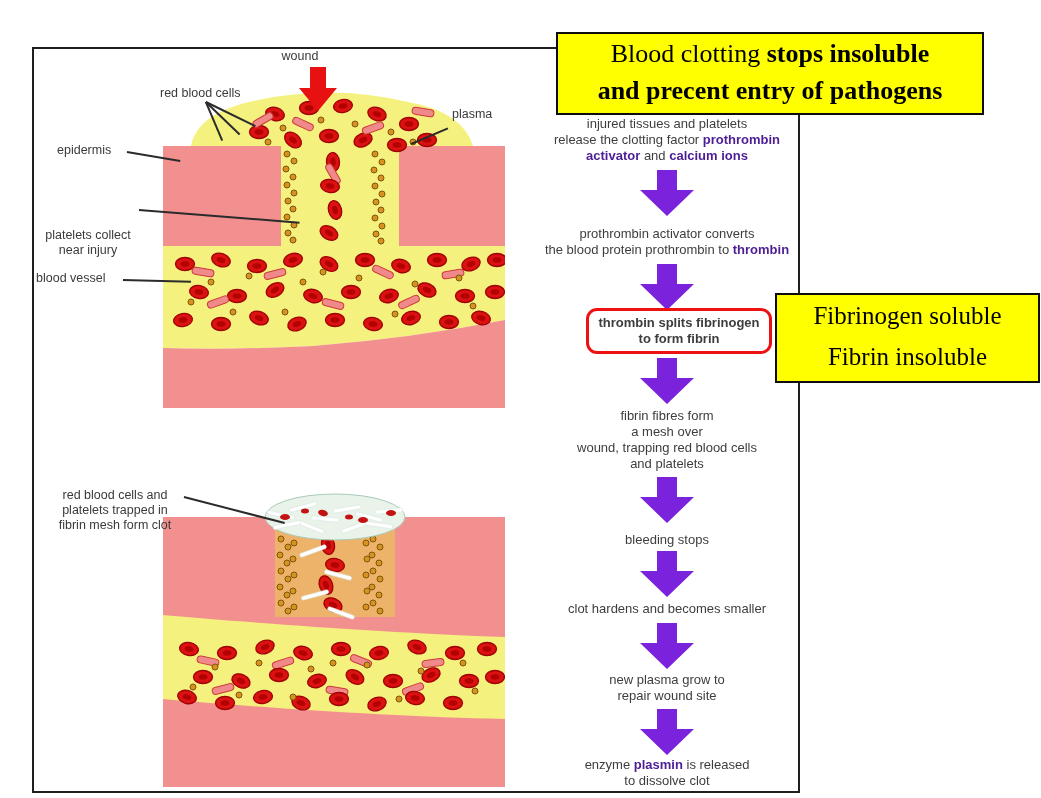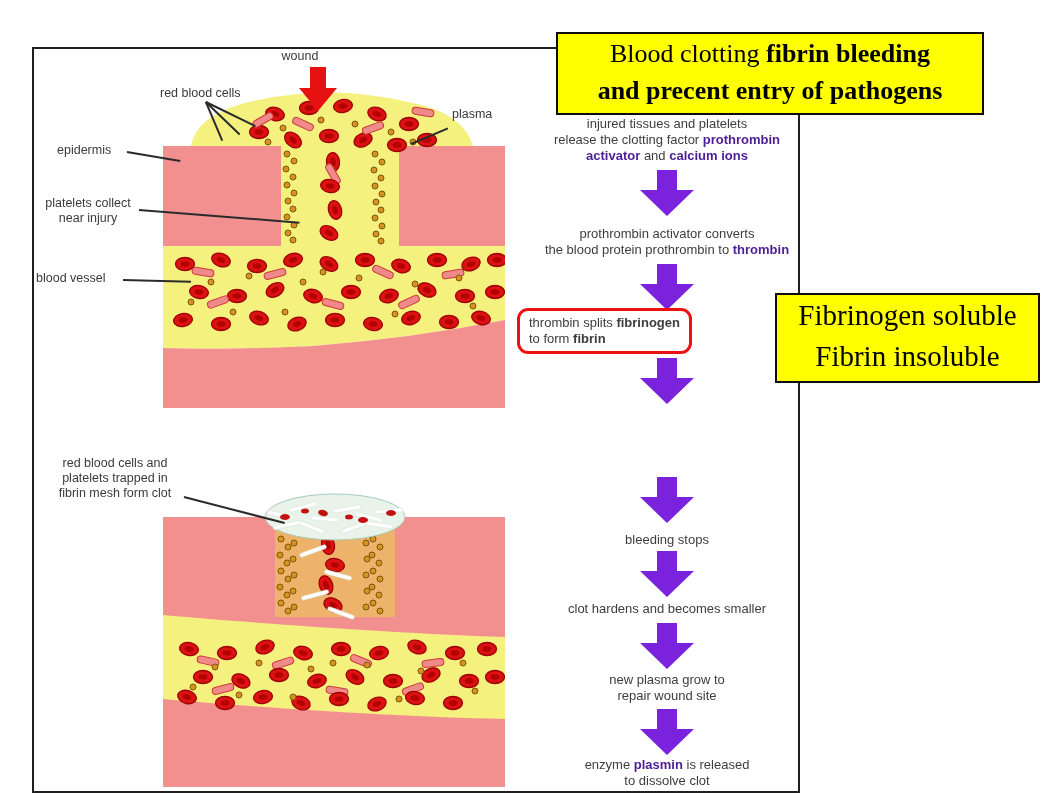--- a/index.html
+++ b/index.html
@@ -2,33 +2,33 @@
 <html><head>
 <meta charset="utf-8">
 <style>
   html,body{margin:0;padding:0;}
   body{width:1041px;height:798px;position:relative;background:#ffffff;
        font-family:"Liberation Sans",sans-serif;overflow:hidden;}
   .abs{position:absolute;}
   .panel{left:32px;top:47px;width:764px;height:742px;border:2px solid #1f1f1f;background:#fff;z-index:0;}
   .illus{position:absolute;z-index:1;}
   .lbl{position:absolute;z-index:2;color:#3a3a3a;font-size:12.5px;line-height:15px;white-space:nowrap;}
-  .lbl.center{text-align:center;white-space:normal;}
+  .lbl.center{text-align:center;white-space:normal;margin-top:32px;}
   .lline{position:absolute;z-index:2;height:1.6px;background:#2b2b2b;transform-origin:0 50%;}
   .flow{position:absolute;left:517px;top:0;width:300px;height:734px;z-index:2;
         color:#3d3d3d;font-size:13px;line-height:16px;text-align:center;}
   .step{position:absolute;width:300px;left:0;text-align:center;}
   .step b{color:#4c1d95;}
   .arrow{position:absolute;left:123px;}
-  .redbox-wrap{position:absolute;width:300px;left:0;text-align:left;}
+  .redbox-wrap{position:absolute;width:300px;left:12px;text-align:center;font-weight:bold;}
   .redbox{display:inline-block;border:3px solid #ee1111;border-radius:11px;padding:4px 9px;background:#fff;}
   .note{position:absolute;z-index:5;background:#ffff00;border:2px solid #0d0d0d;
         font-family:"Liberation Serif",serif;color:#000;text-align:center;}
   .banner{left:556px;top:32px;width:424px;height:78px;font-size:26px;line-height:37px;padding-top:1px;}
-  .sidenote{left:775px;top:293px;width:261px;height:86px;font-size:29px;line-height:41px;}
+  .sidenote{left:775px;top:293px;width:261px;height:86px;font-size:25px;line-height:41px;}
 </style>
 </head>
 <body>
 
 <div class="abs panel"></div>
 
 <svg class="illus" style="left:163px;top:50px" width="342" height="358" viewBox="0 0 342 358">
   <defs>
     <g id="c-rbc">
         <ellipse rx="9.5" ry="6.5" fill="#dc1212" stroke="#9e0202" stroke-width="1.3"></ellipse>
@@ -322,20 +322,21 @@
       <polygon points="17,0 37,0 37,20 54,20 27,46 0,20 17,20" fill="#7b22dd"></polygon>
     </svg>
 
   <div class="redbox-wrap" style="top:308px">
     <div class="redbox"><span>thrombin splits </span><b>fibrinogen</b><br><span>to form </span><b>fibrin</b></div>
   </div>
   <svg class="arrow" style="top:358px" width="54" height="46" viewBox="0 0 54 46">
       <polygon points="17,0 37,0 37,20 54,20 27,46 0,20 17,20" fill="#7b22dd"></polygon>
     </svg>
 
+  <div class="step" style="top:408px"><span>fibrin fibres form</span><br><span>a mesh over</span><br><span>wound, trapping red blood cells</span><br><span>and platelets</span></div>
   <svg class="arrow" style="top:477px" width="54" height="46" viewBox="0 0 54 46">
       <polygon points="17,0 37,0 37,20 54,20 27,46 0,20 17,20" fill="#7b22dd"></polygon>
     </svg>
 
   <div class="step" style="top:532px"><span>bleeding stops</span></div>
   <svg class="arrow" style="top:551px" width="54" height="46" viewBox="0 0 54 46">
       <polygon points="17,0 37,0 37,20 54,20 27,46 0,20 17,20" fill="#7b22dd"></polygon>
     </svg>
 
   <div class="step" style="top:601px"><span>clot hardens and becomes smaller</span></div>
@@ -344,14 +345,14 @@
     </svg>
 
   <div class="step" style="top:672px"><span>new plasma grow to</span><br><span>repair wound site</span></div>
   <svg class="arrow" style="top:709px" width="54" height="46" viewBox="0 0 54 46">
       <polygon points="17,0 37,0 37,20 54,20 27,46 0,20 17,20" fill="#7b22dd"></polygon>
     </svg>
 
   <div class="step" style="top:757px"><span>enzyme </span><b>plasmin</b><span> is released</span><br><span>to dissolve clot</span></div>
 </div>
 
-<div class="note banner"><span>Blood clotting </span><b>fibrin bleeding</b><br><b>and precent entry of pathogens</b></div>
+<div class="note banner"><span>Blood clotting </span><b>stops insoluble</b><br><b>and precent entry of pathogens</b></div>
 <div class="note sidenote">Fibrinogen soluble<br>Fibrin insoluble</div>
 
 </body></html>

